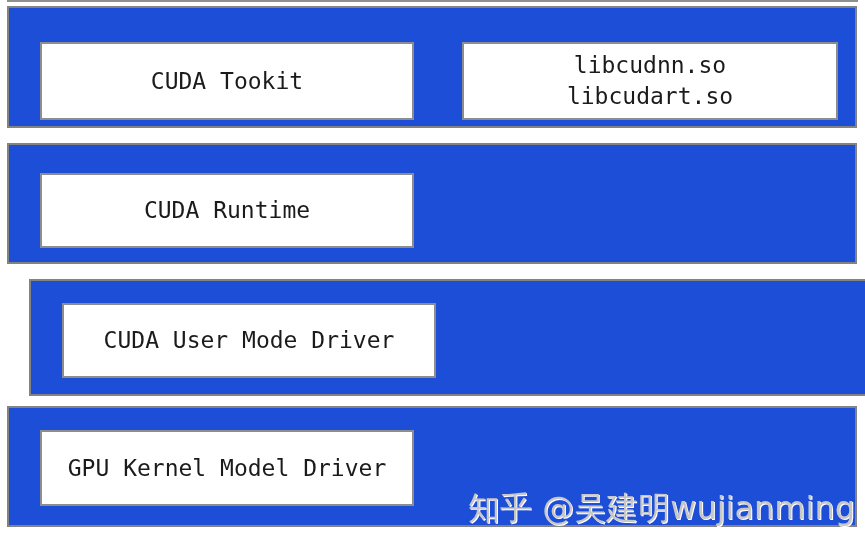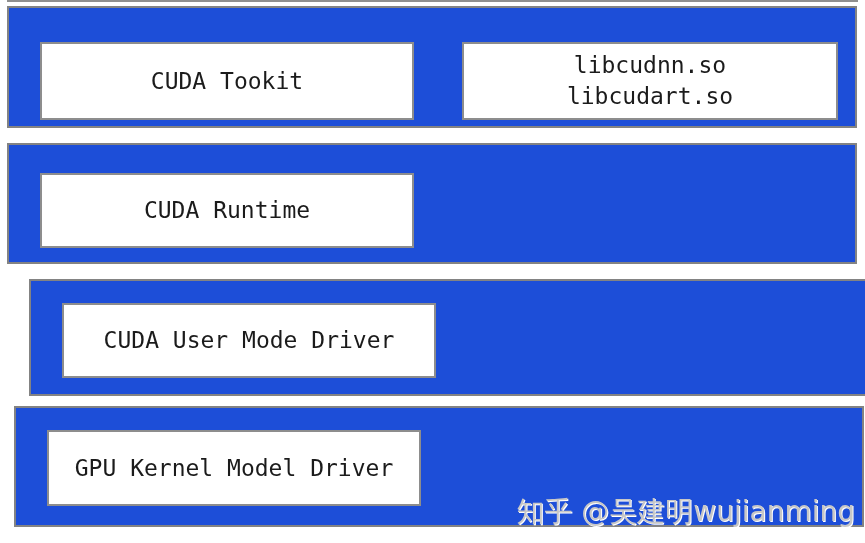--- a/index.html
+++ b/index.html
@@ -21,21 +21,21 @@
     position: absolute;
     left: 7px;
     width: 850px;
     border: 2px solid #838383;
     background: #1d4ed8;
     box-sizing: border-box;
   }
   .row1 { top: 6px;   height: 122px; }
   .row2 { top: 143px; height: 121px; }
   .row3 { top: 279px; height: 117px; margin-left: 22px; }
-  .row4 { top: 406px; height: 121px; margin-left: 7px; }
+  .row4 { top: 406px; height: 121px; }
   .inner-box {
     position: absolute;
     border: 2px solid #8d8d8d;
     background: #ffffff;
     box-sizing: border-box;
     display: flex;
     flex-direction: column;
     align-items: center;
     justify-content: center;
     font-size: 23px;
@@ -48,21 +48,21 @@
   .inner-right { left: 453px; width: 376px; }
   .row1 .inner-box { top: 34px; height: 78px; }
   .row2 .inner-box { top: 28px; height: 75px; }
   .row3 .inner-box { top: 22px; height: 75px; }
   .row4 .inner-box { top: 22px; height: 76px; }
   .watermark {
     position: absolute;
     right: 10px;
     bottom: 12px;
     font-family: "DejaVu Sans", "Liberation Sans", sans-serif;
-    font-size: 28px;
+    font-size: 32px;
     color: #c7c7c7;
     text-shadow: 1px 1px 0 #ffffff;
     white-space: nowrap;
   }
 </style>
 </head>
 <body>
 
 <div class="canvas">
 

